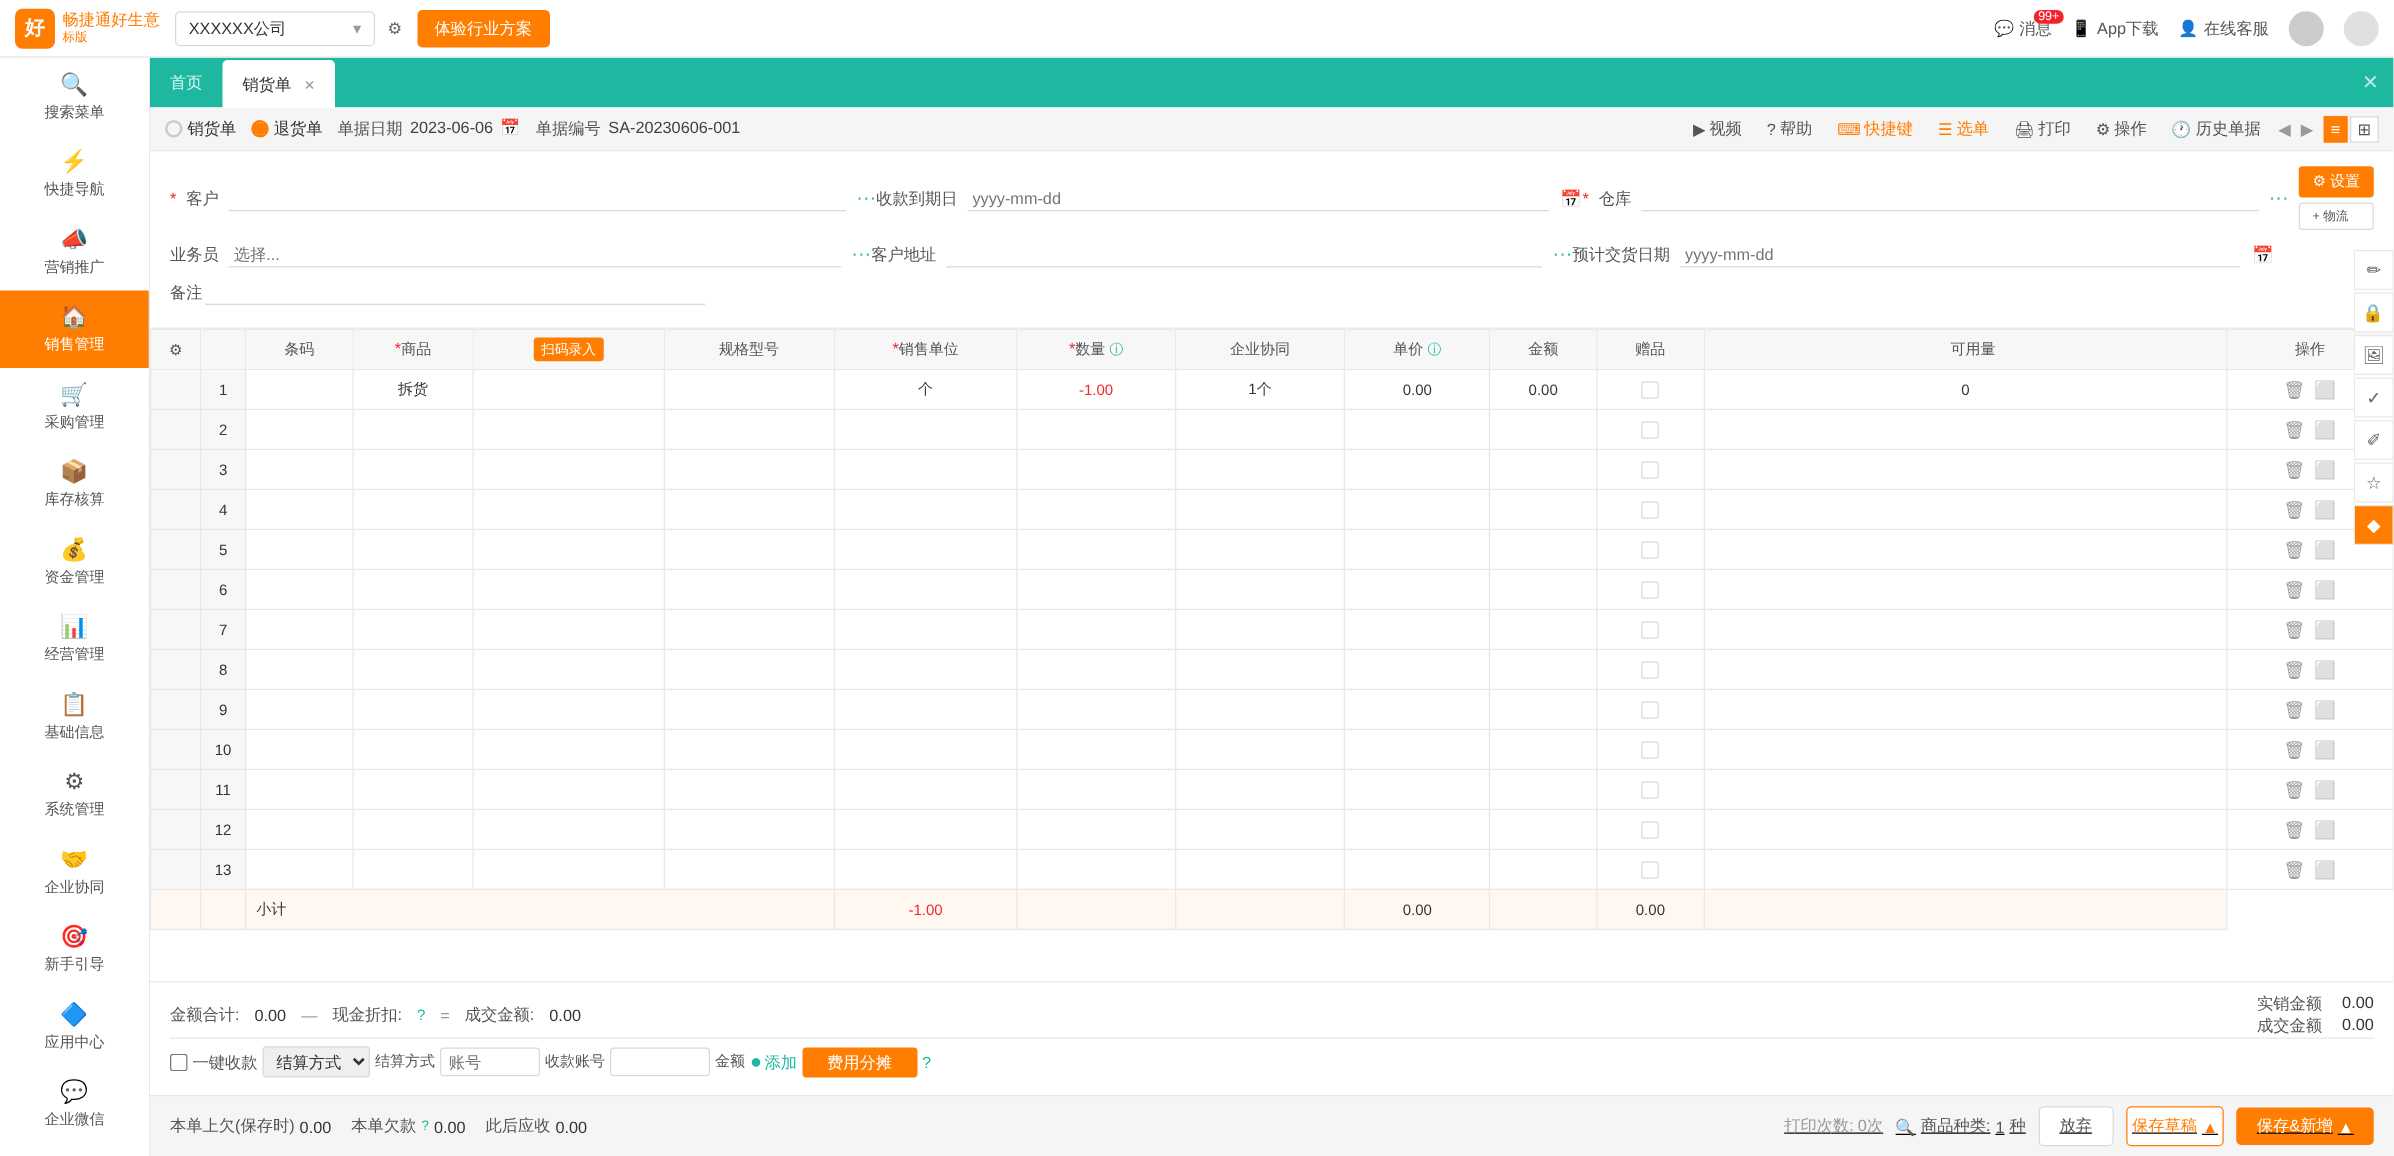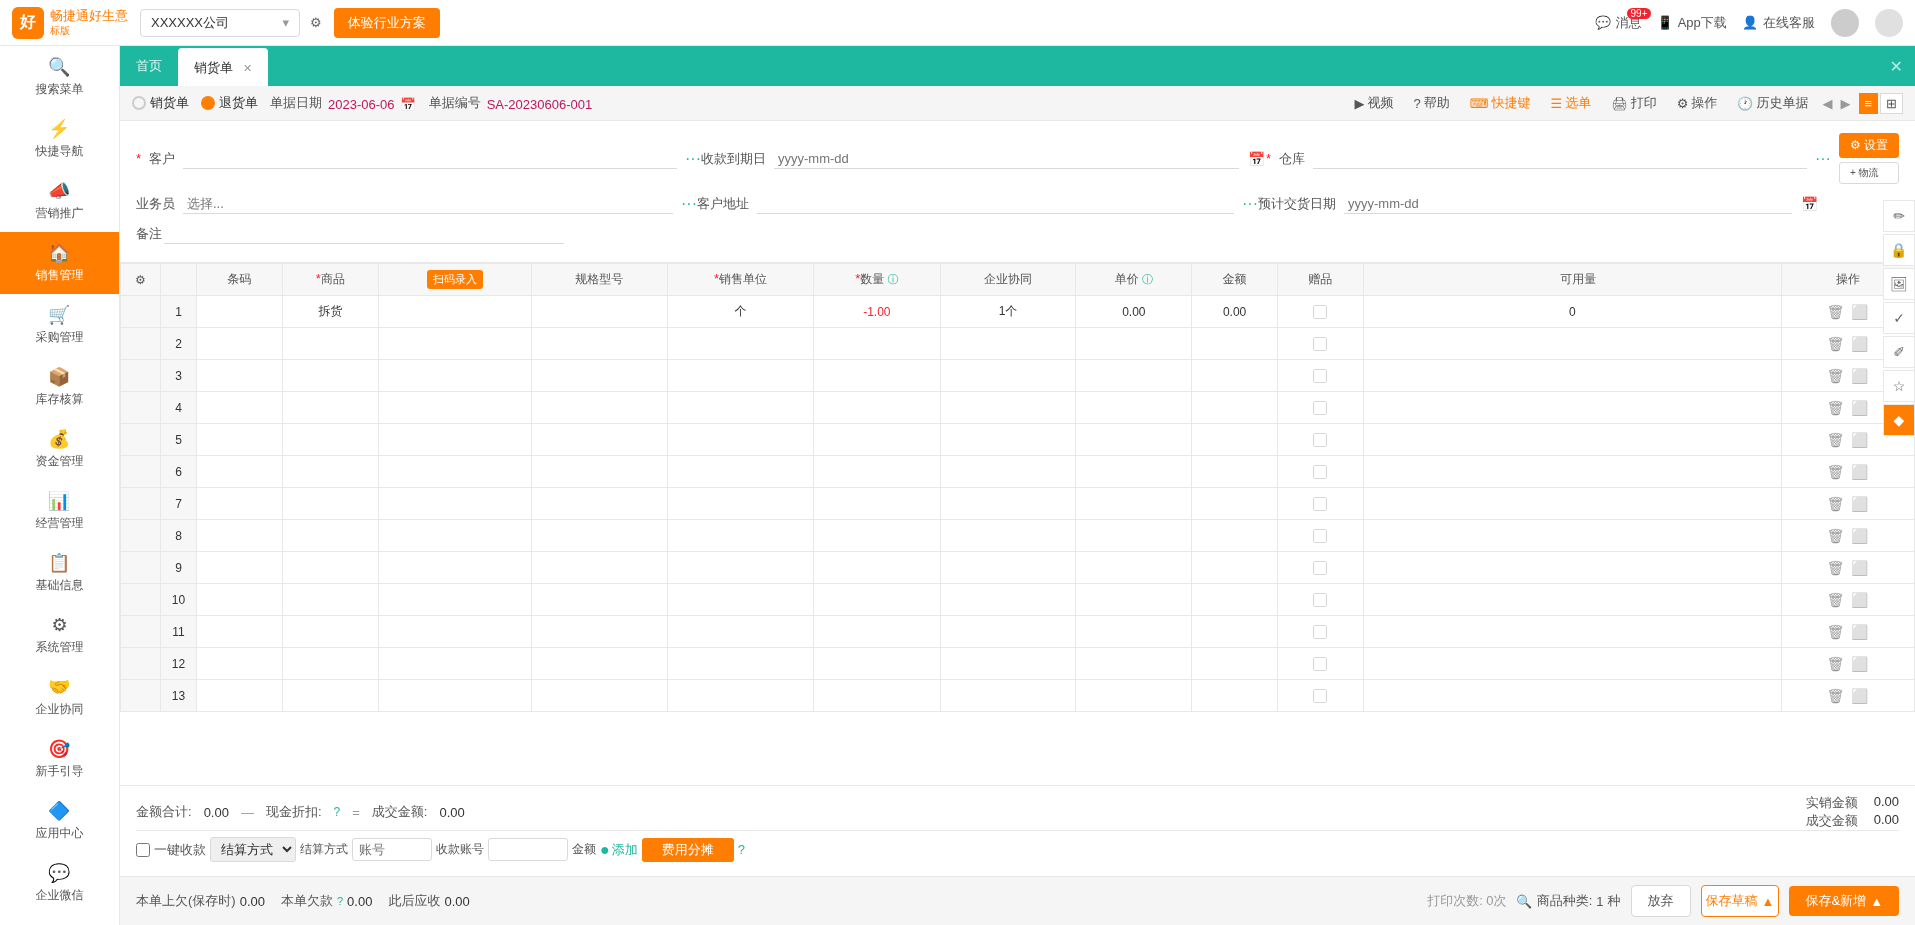--- a/index.html
+++ b/index.html
@@ -42,23 +42,23 @@
 
     
     .page-container { flex: 1; background: #fff; overflow-y: auto; display: flex; flex-direction: column; }
 
     
     .form-toolbar { background: #f5f5f5; border-bottom: 1px solid #e8e8e8; padding: 6px 12px; display: flex; align-items: center; gap: 12px; flex-shrink: 0; }
     .radio-group { display: flex; gap: 12px; align-items: center; }
     .radio-label { display: flex; align-items: center; gap: 4px; cursor: pointer; color: #333; }
     .radio-circle { width: 14px; height: 14px; border: 2px solid #ccc; border-radius: 50%; display: inline-block; }
     .radio-circle.checked { border-color: #ff7d00; background: radial-gradient(circle, #ff7d00 5px, transparent 5px); }
-    .field-group { display: flex; align-items: flex-end; gap: 6px; }
+    .field-group { display: flex; align-items: flex-start; gap: 6px; }
     .field-label { color: #555; }
-    .field-value { color: #be185d; font-weight: 500; }
+    .field-value { color: #404040; font-weight: 500; }
     .toolbar-right { margin-left: auto; display: flex; gap: 8px; align-items: center; }
     .tb-btn { display: flex; align-items: center; gap: 3px; color: #555; cursor: pointer; font-size: 12px; padding: 2px 6px; }
     .tb-btn.highlight { color: #ff7d00; }
     .tb-nav { color: #999; cursor: pointer; }
     .view-toggle { display: flex; gap: 2px; }
     .view-btn { padding: 2px 5px; border: 1px solid #d9d9d9; cursor: pointer; color: #555; background: #fff; }
     .view-btn.active { background: #ff7d00; color: #fff; border-color: #ff7d00; }
 
     
     .form-fields { padding: 12px 16px 8px; border-bottom: 1px solid #e8e8e8; flex-shrink: 0; }
@@ -99,21 +99,21 @@
     .pay-cb { width: 14px; height: 14px; border: 1px solid #d9d9d9; border-radius: 2px; cursor: pointer; }
     .pay-label { color: #555; }
     .pay-select { border: 1px solid #d9d9d9; border-radius: 3px; padding: 3px 6px; color: #333; }
     .add-btn { background: none; border: none; color: #1eb8a0; cursor: pointer; display: flex; align-items: center; gap: 2px; }
     .fee-btn { background: #ff7d00; color: #fff; border: none; border-radius: 3px; padding: 3px 20px; cursor: pointer; }
 
     
     .form-footer { background: #f5f5f5; border-top: 1px solid #e8e8e8; padding: 8px 16px; display: flex; align-items: center; gap: 16px; flex-shrink: 0; }
     .footer-stat { display: flex; align-items: center; gap: 4px; color: #555; }
     .footer-stat .val { color: #333; }
-    .footer-right { margin-left: auto; display: flex; align-items: center; gap: 10px; }
+    .footer-right { margin-left: auto; display: flex; align-items: center; gap: 10px; text-decoration: underline; }
     .print-info { color: #999; font-size: 12px; }
     .product-count { display: flex; align-items: center; gap: 4px; color: #555; }
     .abandon-btn { background: #fff; border: 1px solid #d9d9d9; border-radius: 4px; padding: 6px 16px; cursor: pointer; color: #555; }
     .draft-btn { background: #fff; border: 1px solid #ff7d00; color: #ff7d00; border-radius: 4px; padding: 6px 4px; cursor: pointer; display: flex; align-items: center; gap: 4px; }
     .save-btn { background: #ff7d00; border: none; color: #fff; border-radius: 4px; padding: 6px 16px; cursor: pointer; display: flex; align-items: center; gap: 4px; }
 
     
     .right-float { position: fixed; right: 0; top: 200px; display: flex; flex-direction: column; gap: 2px; z-index: 100; }
     .rf-btn { background: #fff; border: 1px solid #e8e8e8; width: 32px; height: 32px; display: flex; align-items: center; justify-content: center; cursor: pointer; color: #666; font-size: 14px; }
     .rf-btn.orange-bg { background: #ff7d00; color: #fff; }
@@ -659,20 +659,32 @@
                   <div class="checkbox-cell">
                     <div class="cb"></div>
                   </div>
                 </td>
       <td style="min-width:200px;"></td>
       <td>
         <span class="op-btn">🗑</span>
         <span class="op-btn">⬜</span>
       </td>
     </tr>
+              <tr class="subtotal-row">
+    <td></td>
+    <td></td>
+    <td colspan="4" style="text-align:left;padding-left:8px;">小计</td>
+    <td style="color:#f5222d;">-1.00</td>
+    <td></td>
+    <td></td>
+    <td>0.00</td>
+    <td></td>
+    <td>0.00</td>
+    <td></td>
+  </tr>
             </tbody>
         </table>
       </div>
 
       <div class="bottom-summary">
         <div class="summary-row">
           <span class="s-label">金额合计:</span>
           <span class="s-value">0.00</span>
           <span class="s-dash">—</span>
           <span class="s-label">现金折扣:</span>

